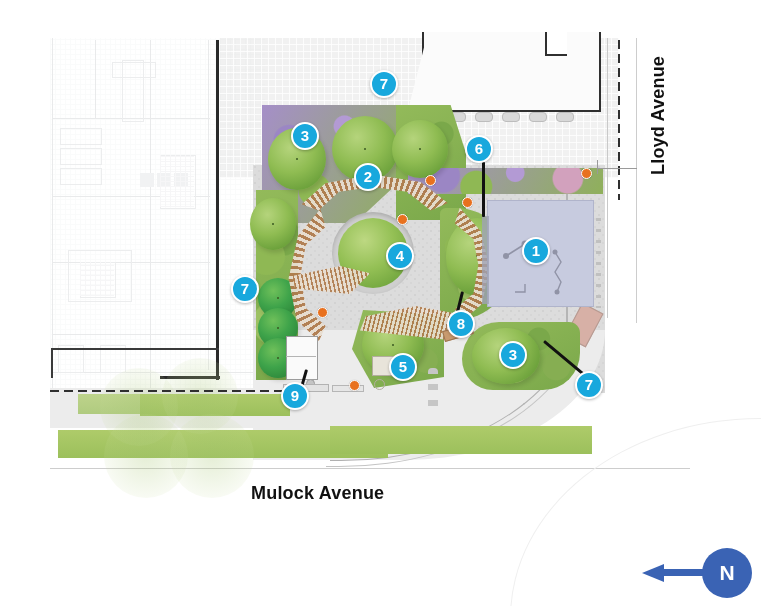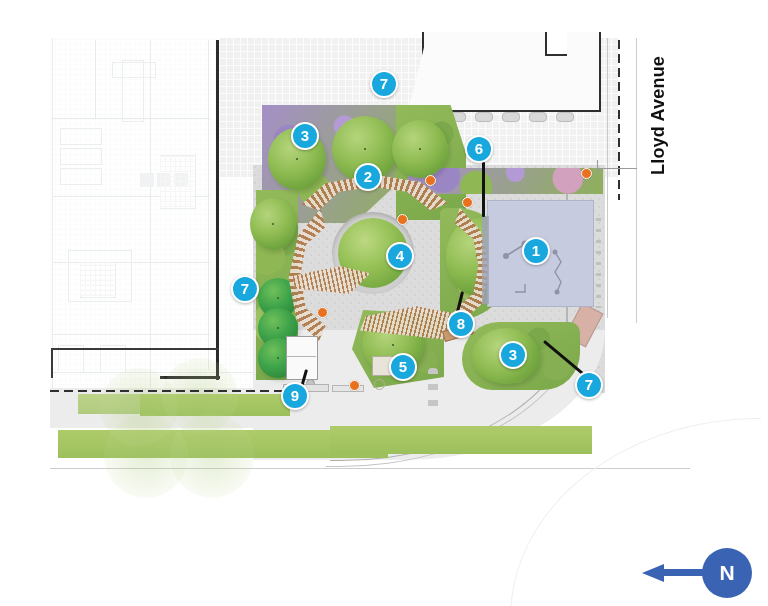--- a/index.html
+++ b/index.html
@@ -298,20 +298,21 @@
       <div class="marker" style="left: 386px; top: 242px; background: rgb(24, 168, 221);">4</div>
       <div class="marker" style="left: 231px; top: 275px; background: rgb(24, 168, 221);">7</div>
       <div class="marker" style="left: 447px; top: 310px; background: rgb(24, 168, 221);">8</div>
       <div class="marker" style="left: 499px; top: 341px; background: rgb(24, 168, 221);">3</div>
       <div class="marker" style="left: 389px; top: 353px; background: rgb(24, 168, 221);">5</div>
       <div class="marker" style="left: 575px; top: 371px; background: rgb(24, 168, 221);">7</div>
       <div class="marker" style="left: 281px; top: 382px; background: rgb(24, 168, 221);">9</div>
     </div>
 
   <div class="street" id="lbl-lloyd">Lloyd Avenue</div>
+  <div class="street" id="lbl-mulock">Mulock Avenue</div>
 
   <div id="north">
     <div id="north-head"></div>
     <div id="north-shaft"></div>
     <div id="north-circle">N</div>
   </div>
 
 </div>
 
 </body></html>

